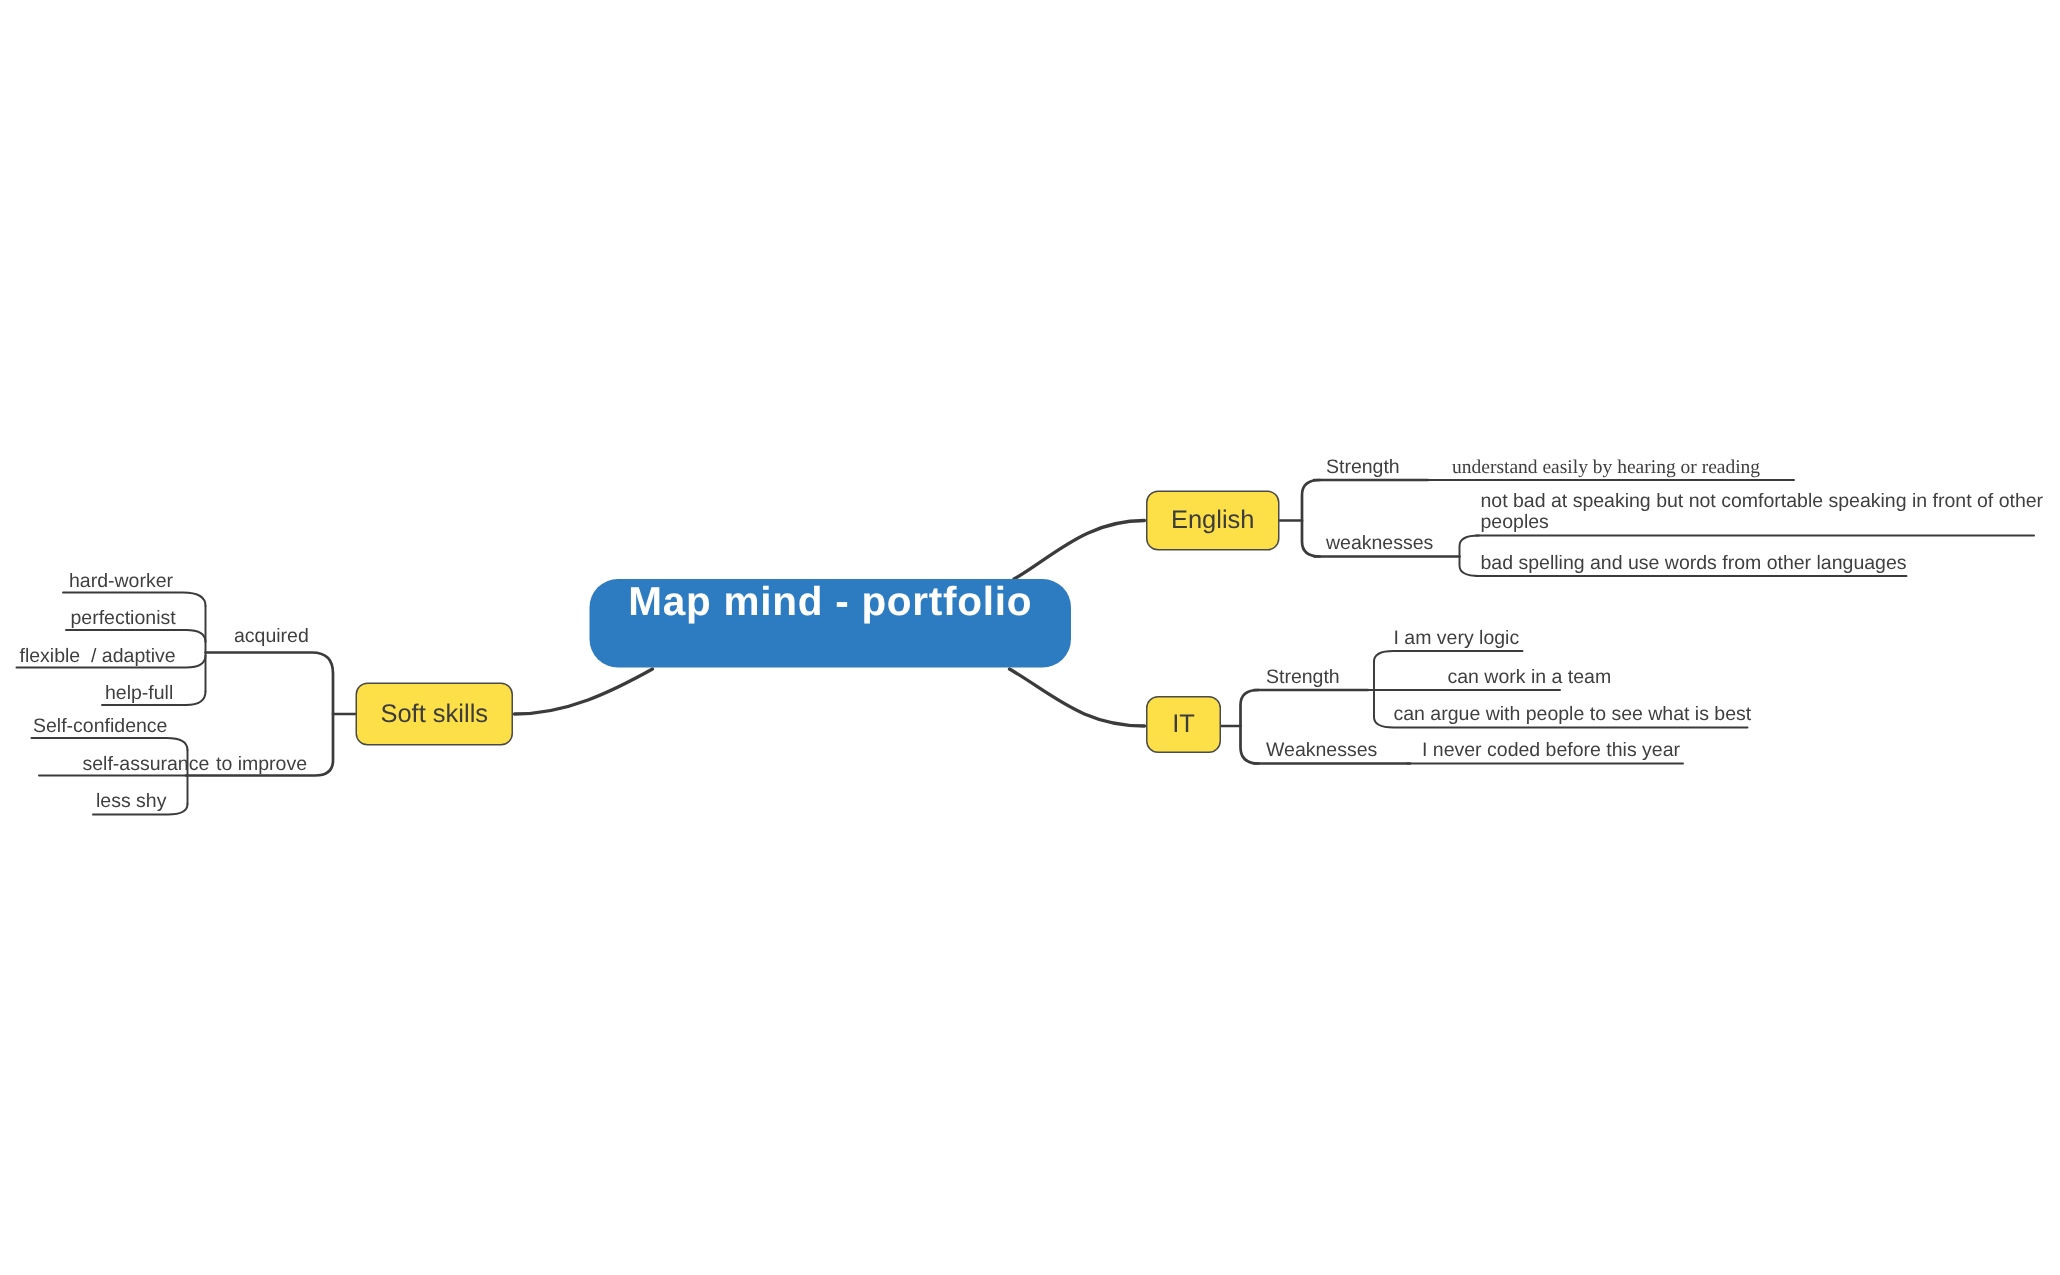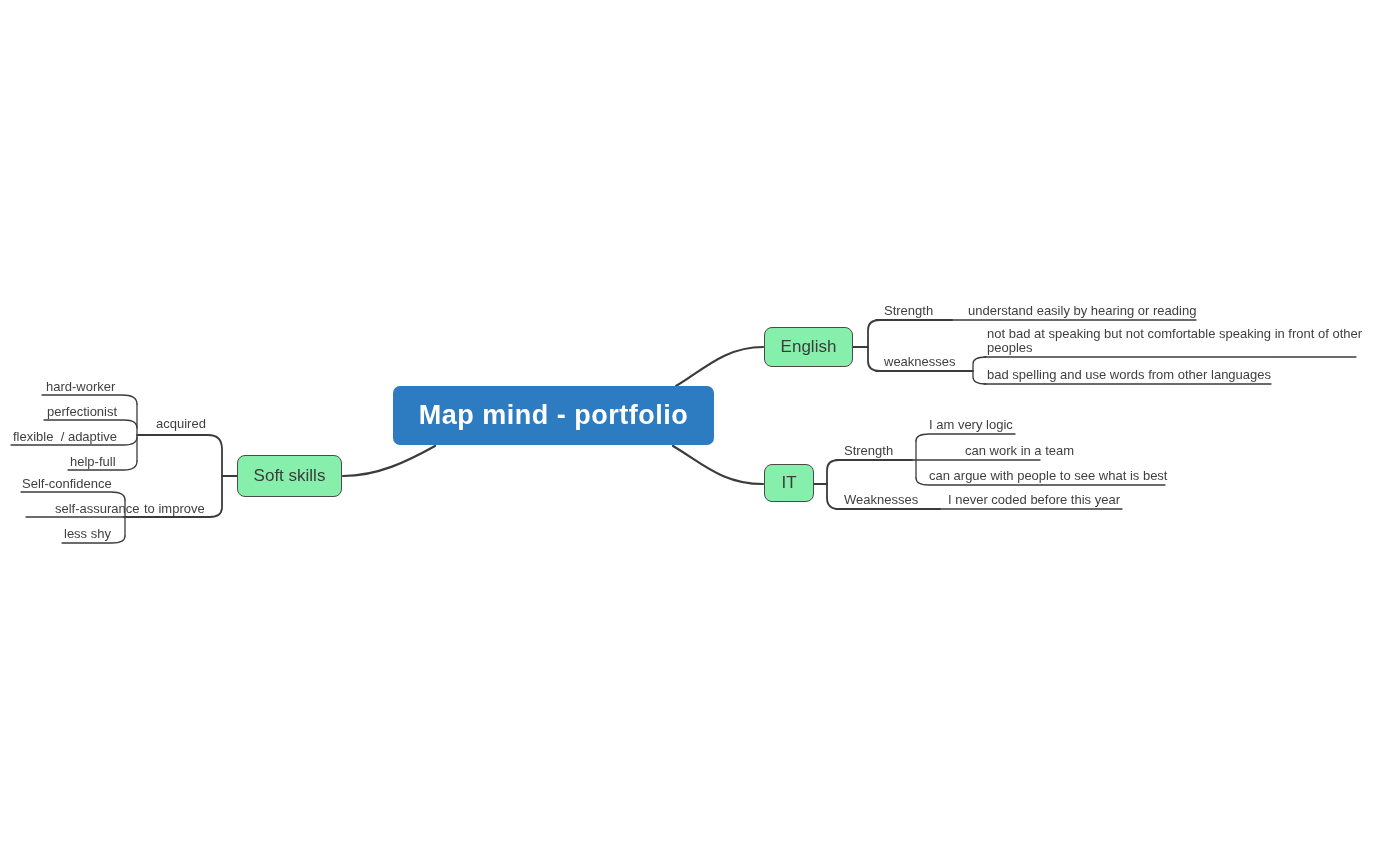--- a/index.html
+++ b/index.html
@@ -17,32 +17,32 @@
     line-height:14px;
     color:#3f3f3f;
     white-space:pre;
     cursor:default;
   }
   .topic.wrap{white-space:pre-wrap;width:392px;}
   .nodebox{
     position:absolute;
     display:flex;align-items:center;justify-content:center;
     box-sizing:border-box;
-    background:#86efac;
+    background:#fde047;
     border:1.5px solid #4a4a4a;
     border-radius:8px;
     color:#3c3c3c;
     font-size:17px;
   }
   .rootbox{
     position:absolute;
-    display:flex;align-items:center;justify-content:center;
+    display:flex;justify-content:center;
     box-sizing:border-box;
     background:#2d7cc2;
-    border-radius:7px;
+    border-radius:19px;
     color:#ffffff;
     font-size:27px;
     font-weight:600;
     letter-spacing:0.5px;
   }
 </style>
 </head>
 <body>
 
 <div id="canvas">
@@ -122,21 +122,21 @@
   <div class="topic" style="left:47px;top:405px;">perfectionist</div>
   <div class="topic" style="left:13px;top:430px;">flexible  / adaptive</div>
   <div class="topic" style="left:70px;top:455px;">help-full</div>
 
   <div class="topic" style="left:144px;top:502px;">to improve</div>
   <div class="topic" style="left:22px;top:477px;">Self-confidence</div>
   <div class="topic" style="left:27px;top:502px;margin-left:28px;">self-assurance</div>
   <div class="topic" style="left:64px;top:527px;">less shy</div>
 
   <div class="topic" style="left:884px;top:304px;">Strength</div>
-  <div class="topic" style="left:968px;top:304px;">understand easily by hearing or reading</div>
+  <div class="topic" style="left:968px;top:304px;font-family:Liberation Serif, serif;">understand easily by hearing or reading</div>
   <div class="topic" style="left:884px;top:355px;">weaknesses</div>
   <div class="topic wrap" style="left:987px;top:327px;">not bad at speaking but not comfortable speaking in front of other peoples</div>
   <div class="topic" style="left:987px;top:368px;">bad spelling and use words from other languages</div>
 
   <div class="topic" style="left:844px;top:444px;">Strength</div>
   <div class="topic" style="left:929px;top:418px;">I am very logic</div>
   <div class="topic" style="left:929px;top:444px;margin-left:36px;">can work in a team</div>
   <div class="topic" style="left:929px;top:469px;">can argue with people to see what is best</div>
   <div class="topic" style="left:844px;top:493px;">Weaknesses</div>
   <div class="topic" style="left:948px;top:493px;">I never coded before this year</div>

